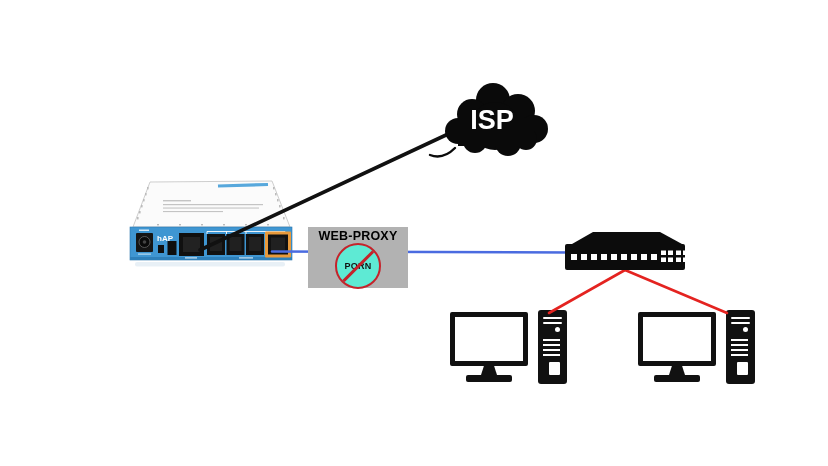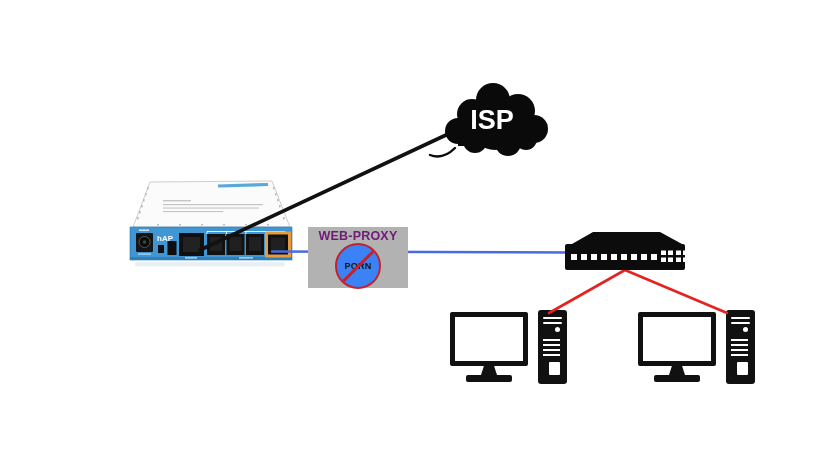--- a/index.html
+++ b/index.html
@@ -11,25 +11,25 @@
   svg{display:block;}
   .links{left:0;top:0;z-index:2;}
   .cloud-svg{left:425px;top:78px;z-index:3;}
   .router-svg{left:127px;top:179px;z-index:1;}
   .switch-svg{left:563px;top:229px;z-index:3;}
   
   .proxy{
     left:308px;top:227px;width:100px;height:61px;background:#b2b2b2;z-index:4;
   }
   .proxy-title{
-    text-align:center;font-size:12.5px;font-weight:bold;color:#701a75;
+    text-align:center;font-size:12.5px;font-weight:bold;color:#000000;
     padding-top:2px;letter-spacing:.2px;
   }
   .no-sign{
-    position:absolute;left:27px;top:16px;width:42px;height:42px;background:#3b82f6;
+    position:absolute;left:27px;top:16px;width:42px;height:42px;background:#5eead4;
     border:2.5px solid #c5232b;border-radius:50%;overflow:hidden;
   }
   .no-sign .blocked-label{
     position:absolute;left:0;top:0;width:42px;line-height:42px;text-align:center;
     font-size:9px;font-weight:bold;color:#111111;letter-spacing:.3px;
   }
   .no-sign .slash{
     position:absolute;left:-3px;top:19.5px;width:48px;height:2.6px;background:#c5232b;
     transform:rotate(-45deg);
   }

